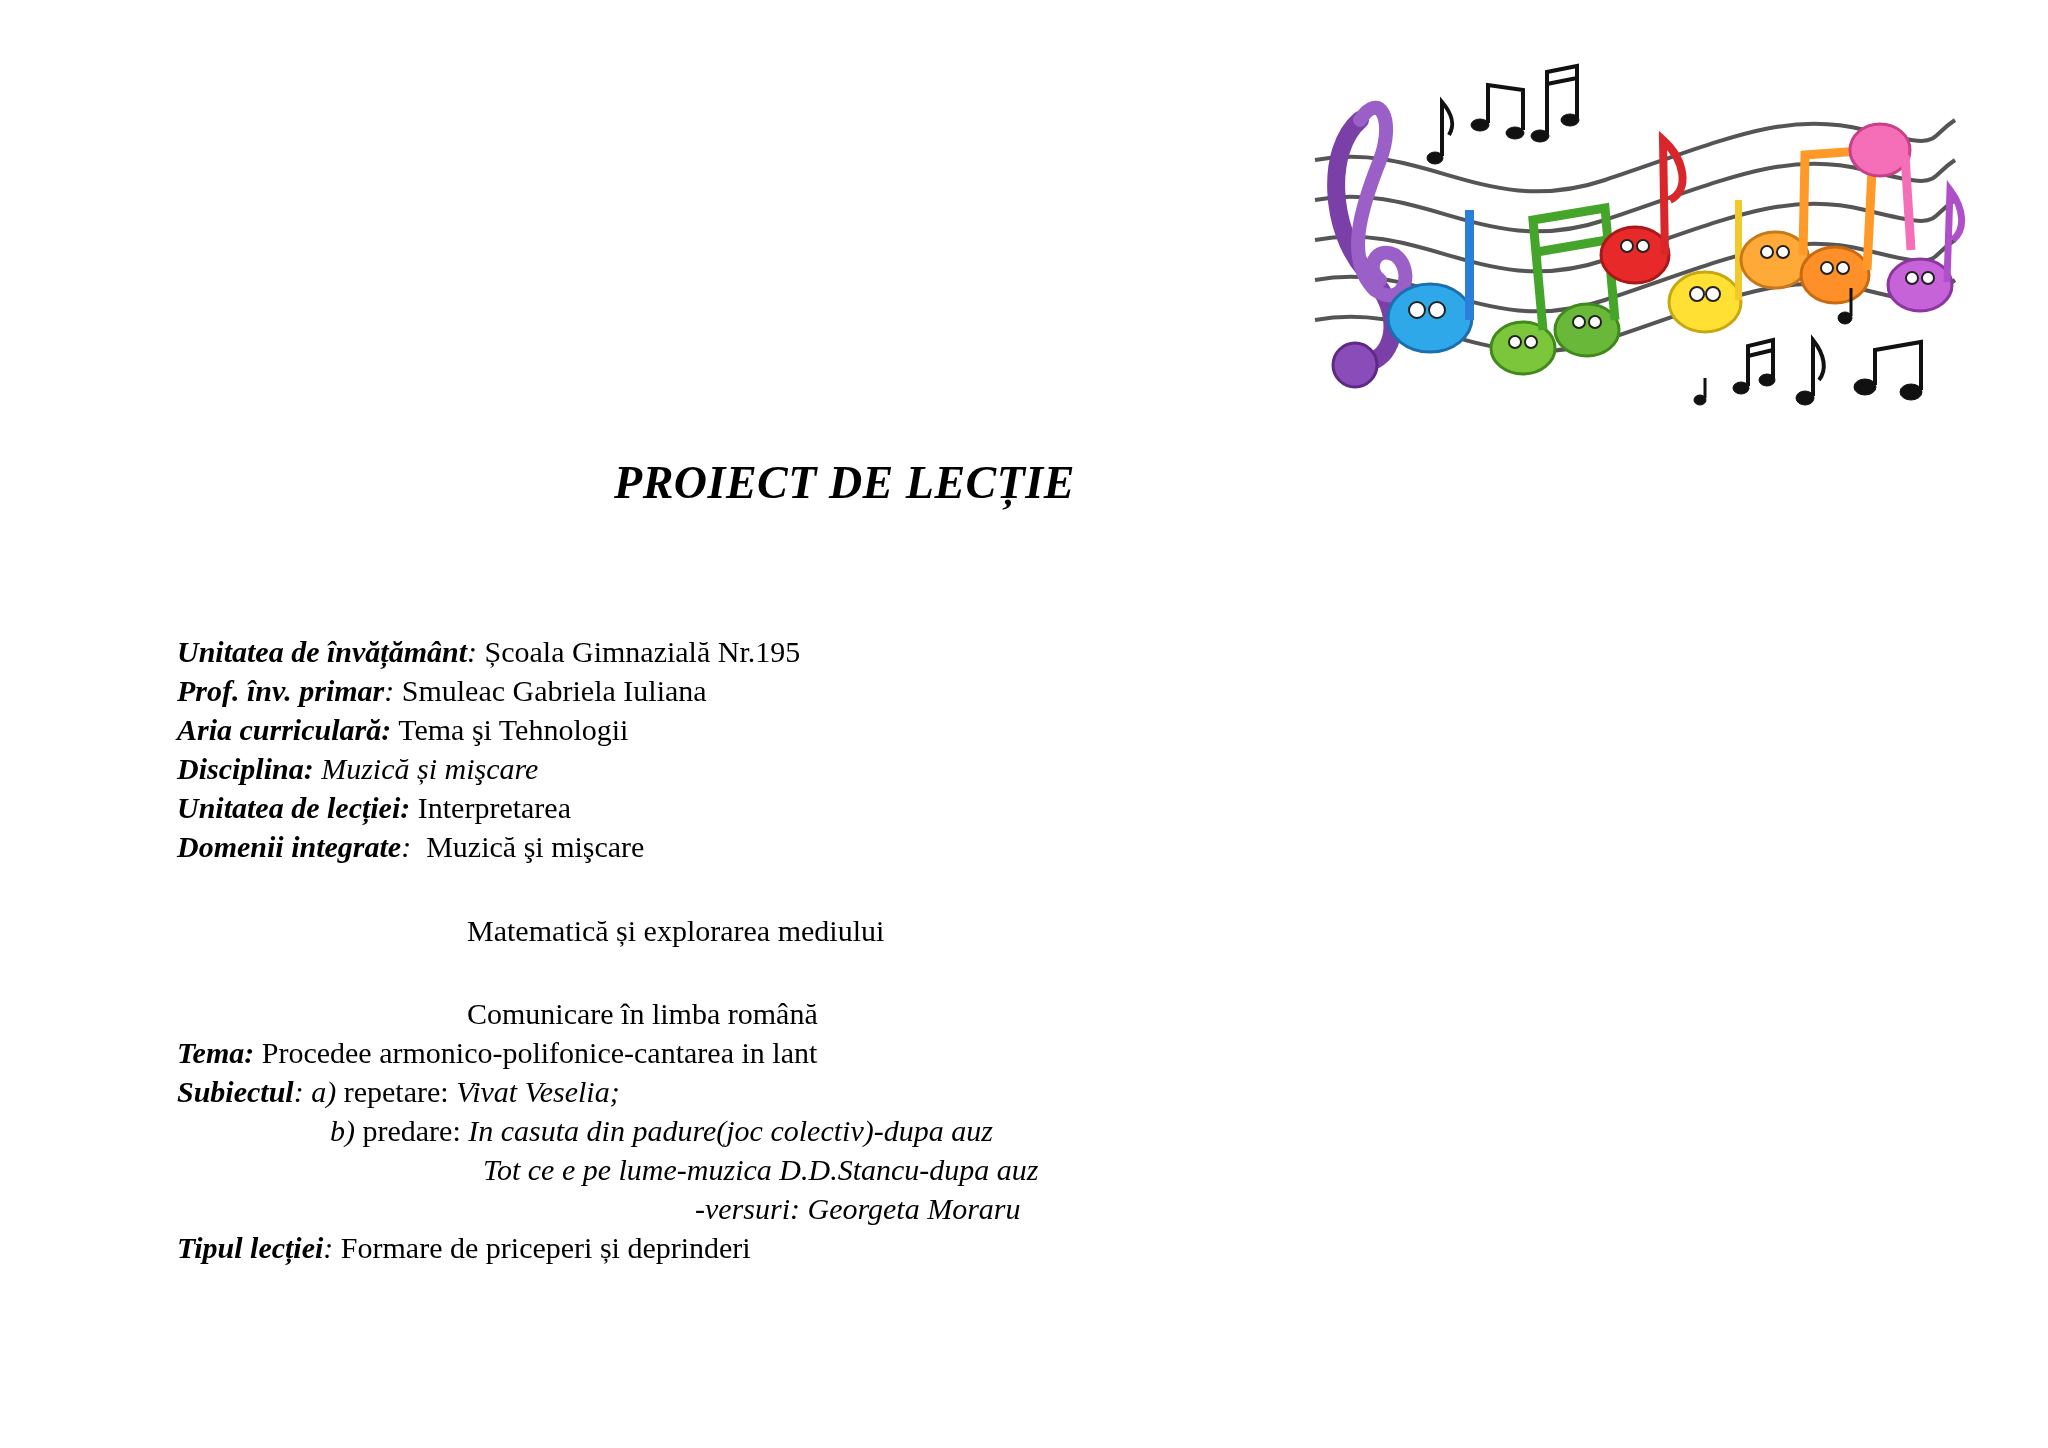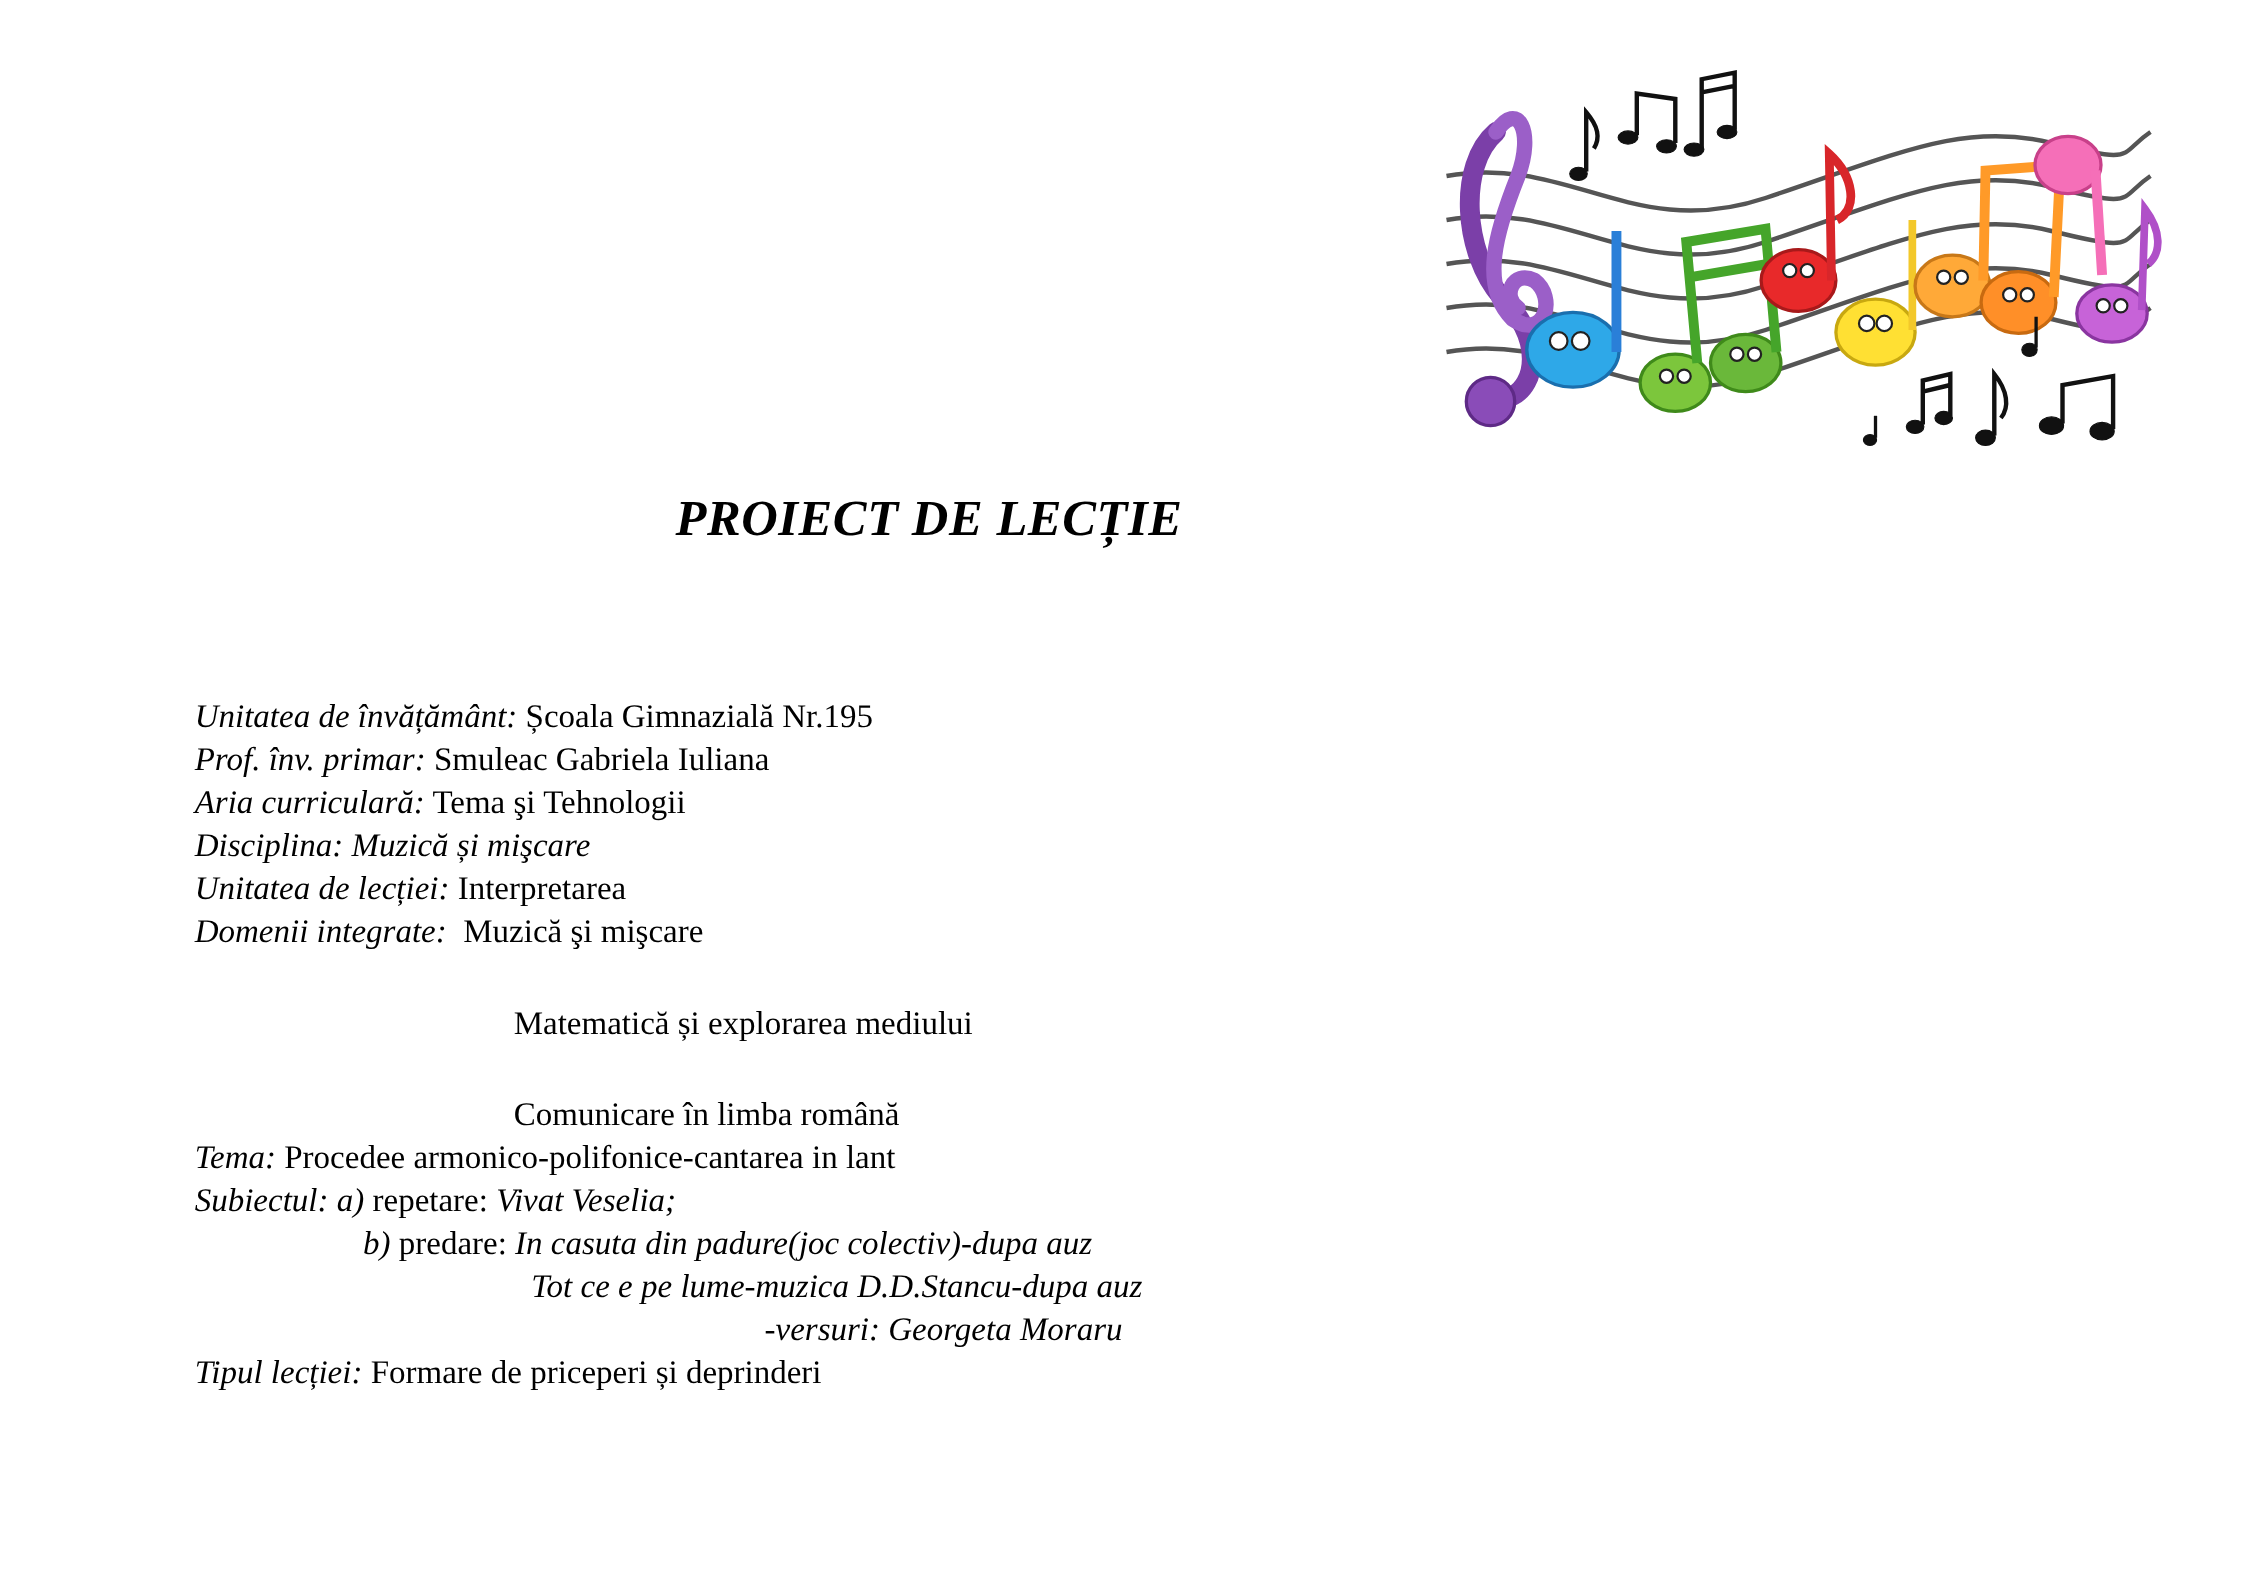--- a/index.html
+++ b/index.html
@@ -1,24 +1,24 @@
 <!DOCTYPE html>
 <html><head>
 <meta charset="utf-8">
 <style>
   html, body { margin: 0; padding: 0; background: #ffffff; }
   body { width: 2048px; height: 1448px; position: relative; overflow: hidden;
          font-family: "Liberation Serif", "DejaVu Serif", serif; color: #000; }
   .illus { position: absolute; left: 1305px; top: 30px; width: 670px; height: 400px; }
-  .title { position: absolute; left: 0; width: 1685px; top: 444px; text-align: center;
+  .title { position: absolute; left: 0; width: 1685px; top: 456px; text-align: center;
            font-size: 46px; font-weight: bold; font-style: italic; letter-spacing: 0.5px; }
   .title span { position: relative; left: 2px; }
   .body { position: absolute; left: 177px; top: 632px; font-size: 30px; line-height: 39.1px; }
   .line { white-space: pre; height: 39.1px; position: relative; }
-  .bi { font-weight: normal; font-style: italic; }
+  .bi { font-weight: bold; font-style: italic; }
   .it { font-style: italic; }
   .ind-dom { padding-left: 290px; margin-top: 44px; }
   .ind-b { padding-left: 153px; }
   .ind-tot { padding-left: 306px; }
   .ind-vers { padding-left: 518px; }
 </style>
 </head>
 <body>
 
 <svg class="illus" viewBox="0 0 670 400">

